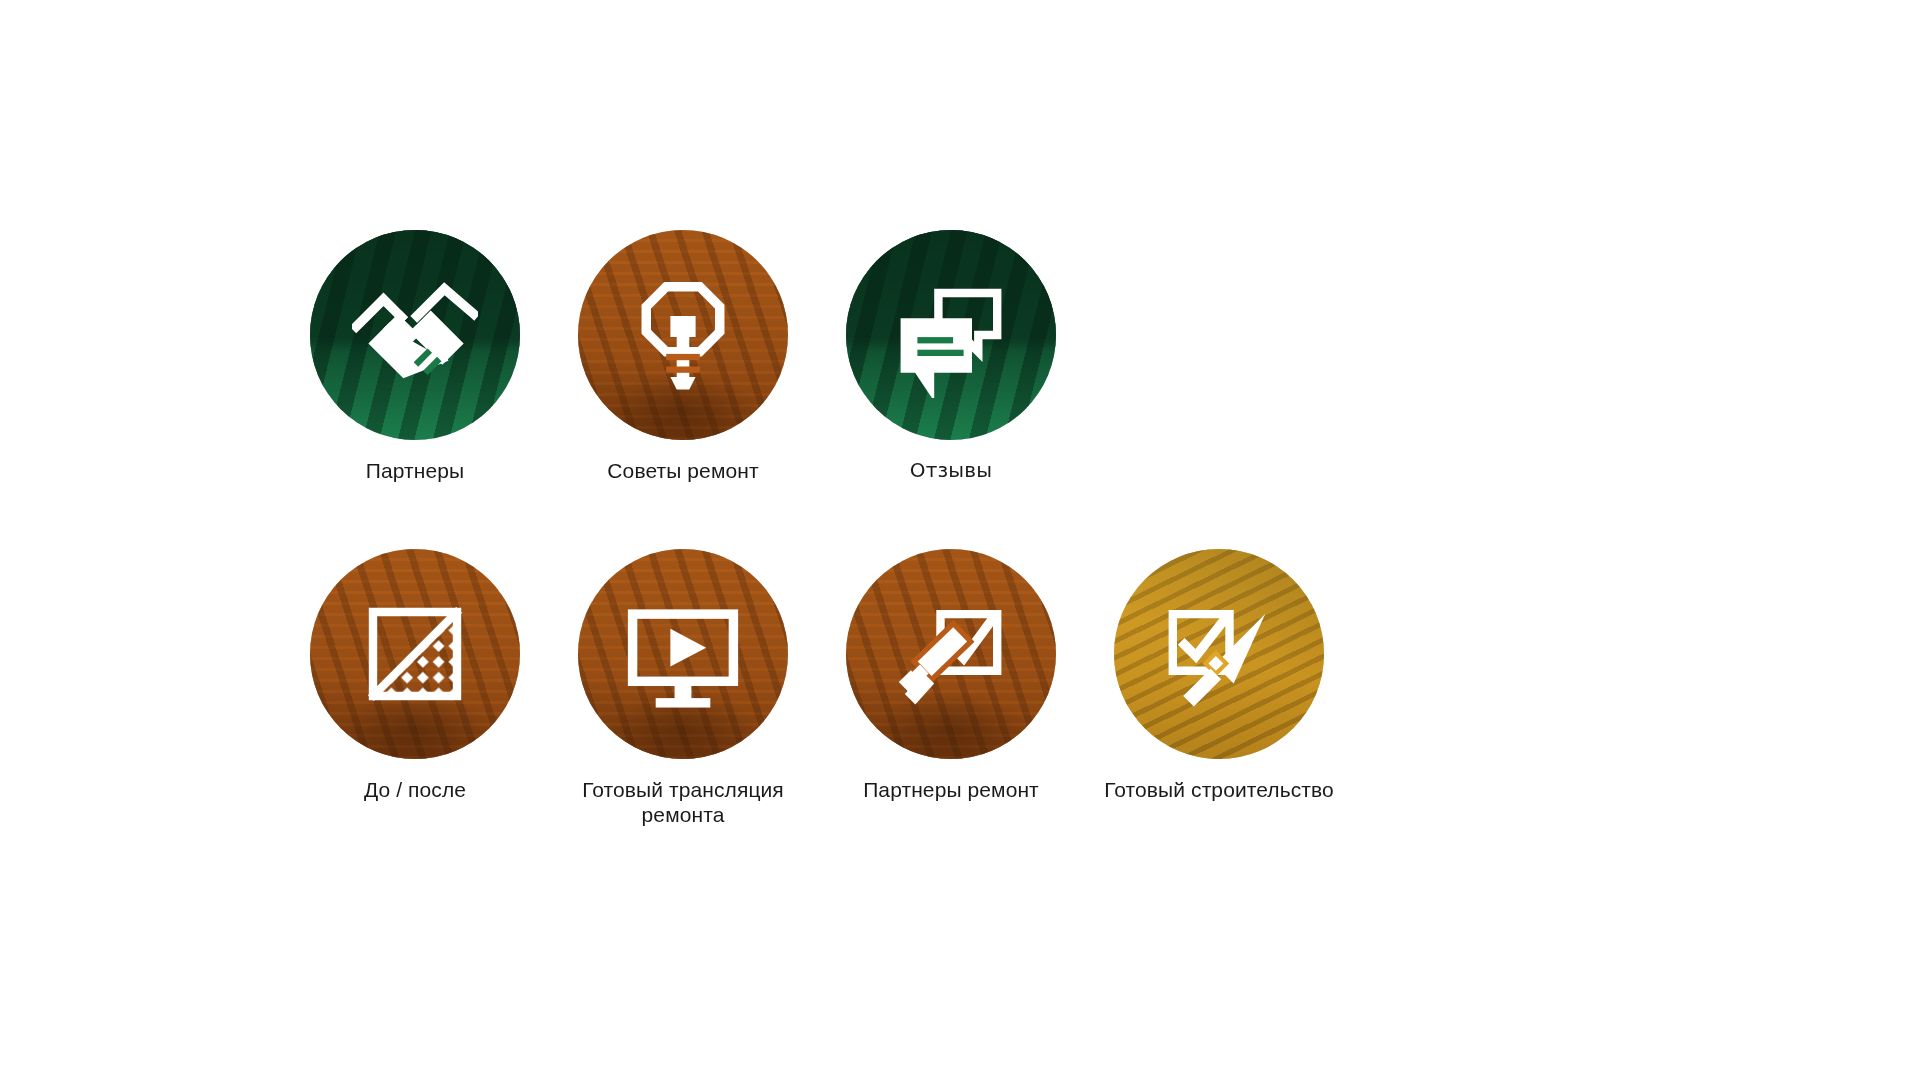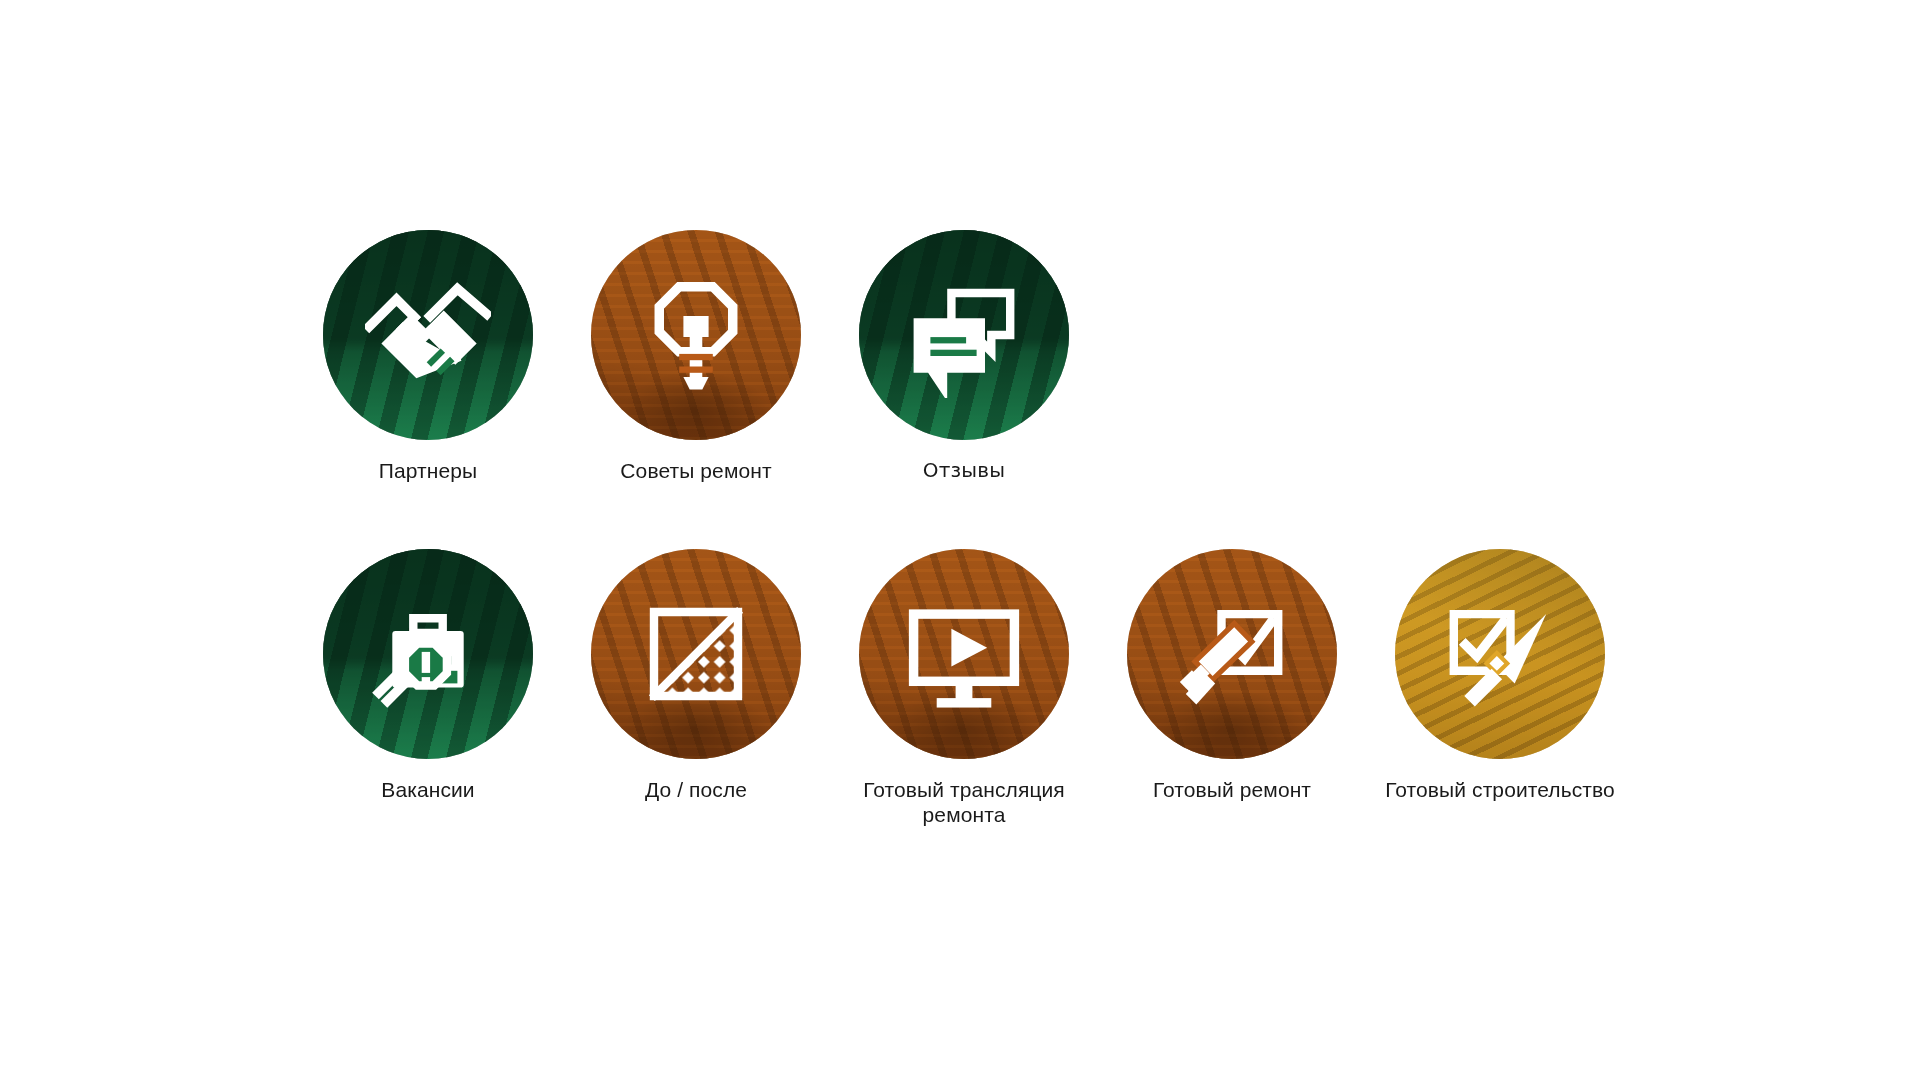--- a/index.html
+++ b/index.html
@@ -12,21 +12,21 @@
   body {
     width: 1921px;
     height: 1081px;
     font-family: "Liberation Sans", sans-serif;
     overflow: hidden;
     position: relative;
   }
 
   .grid-wrap {
     position: absolute;
-    left: 294px;
+    left: 281px;
     top: 230px;
     width: 1340px;
   }
 
   .row {
     display: flex;
     flex-direction: row;
     justify-content: flex-start;
     align-items: flex-start;
   }
@@ -181,41 +181,20 @@
           </svg>
         </span>
       </div>
       <div class="label label-wide">Отзывы</div>
     </div>
 
   </div>
 
   <div class="row row-2">
 
-    <div class="tile">
-      <div class="circle">
-        <div class="photo photo-office"></div>
-        <div class="tint" style="background:#1a7a46"></div>
-        <div class="tint-soft" style="background:#0e6b3c"></div>
-        <span class="glyph">
-          <svg viewBox="0 0 120 120" fill="none">
-            <path d="M46 26 L74 26 L74 40 L46 40 Z" stroke="#fff" stroke-width="8" fill="none"></path>
-            <rect x="26" y="38" width="68" height="54" rx="3" fill="#fff"></rect>
-            <rect x="72" y="62" width="10" height="8" fill="#1a7a46"></rect>
-            <rect x="62" y="76" width="26" height="12" fill="#1a7a46"></rect>
-            <path d="M50 50 L66 50 L78 62 L78 78 L66 90 L50 90 L38 78 L38 62 Z" fill="#1a7a46" stroke="#fff" stroke-width="8" stroke-linejoin="miter"></path>
-            <rect x="54" y="58" width="8" height="20" fill="#fff"></rect>
-            <rect x="54" y="82" width="8" height="6" fill="#fff"></rect>
-            <path d="M42 84 L18 108" stroke="#fff" stroke-width="9"></path>
-            <path d="M34 76 L10 100" stroke="#fff" stroke-width="9"></path>
-          </svg>
-        </span>
-      </div>
-      <div class="label">Вакансии</div>
-    </div>
 
     <div class="tile">
       <div class="circle">
         <div class="photo photo-reno"></div>
         <div class="tint" style="background:#b85a18"></div>
         <div class="tint-soft" style="background:#a84d10"></div>
         <span class="glyph">
           <svg viewBox="0 0 120 120" fill="none">
             <defs>
               <clipPath id="baClip">
@@ -263,21 +242,21 @@
             <path d="M58 50 L72 64 L100 26" stroke="#fff" stroke-width="9" fill="none" stroke-linejoin="miter"></path>
             <g transform="rotate(-44 56 62)">
               <rect x="30" y="44" width="52" height="24" fill="#fff" stroke="#b85a18" stroke-width="5"></rect>
               <rect x="20" y="50" width="12" height="12" fill="#fff"></rect>
               <rect x="6" y="48" width="16" height="16" fill="#fff"></rect>
             </g>
             <path d="M34 78 L16 98 L26 108 L44 88 Z" fill="#fff"></path>
           </svg>
         </span>
       </div>
-      <div class="label">Готовый ремонт</div>
+      <div class="label">Партнеры ремонт</div>
     </div>
 
     <div class="tile">
       <div class="circle">
         <div class="photo photo-house"></div>
         <div class="tint" style="background:#e0a629"></div>
         <div class="tint-soft" style="background:#d99a1c"></div>
         <span class="glyph">
           <svg viewBox="0 0 120 120" fill="none">
             <path d="M16 22 L70 22 L70 76 L16 76 Z" stroke="#fff" stroke-width="8" fill="none"></path>

